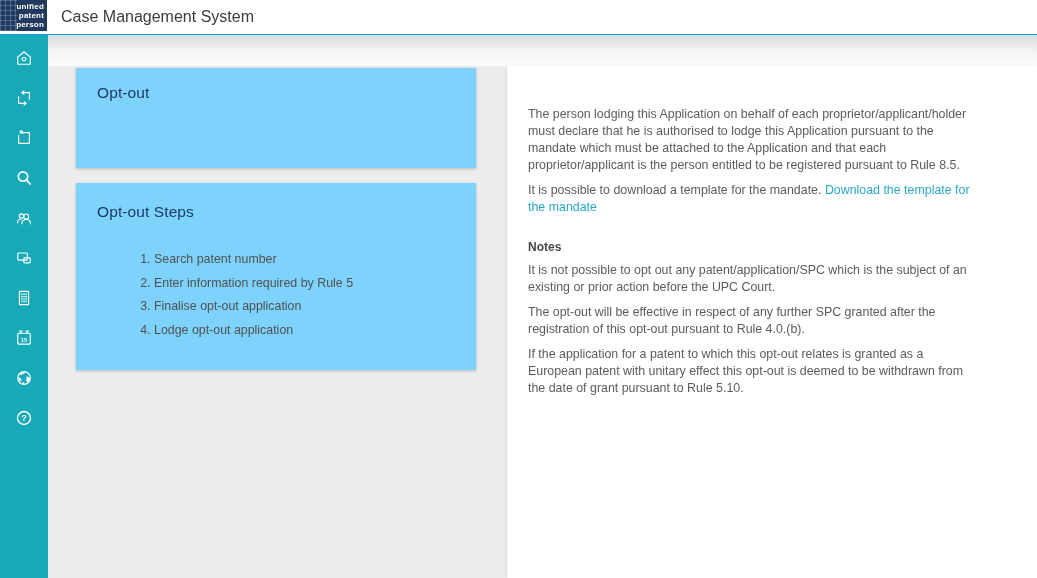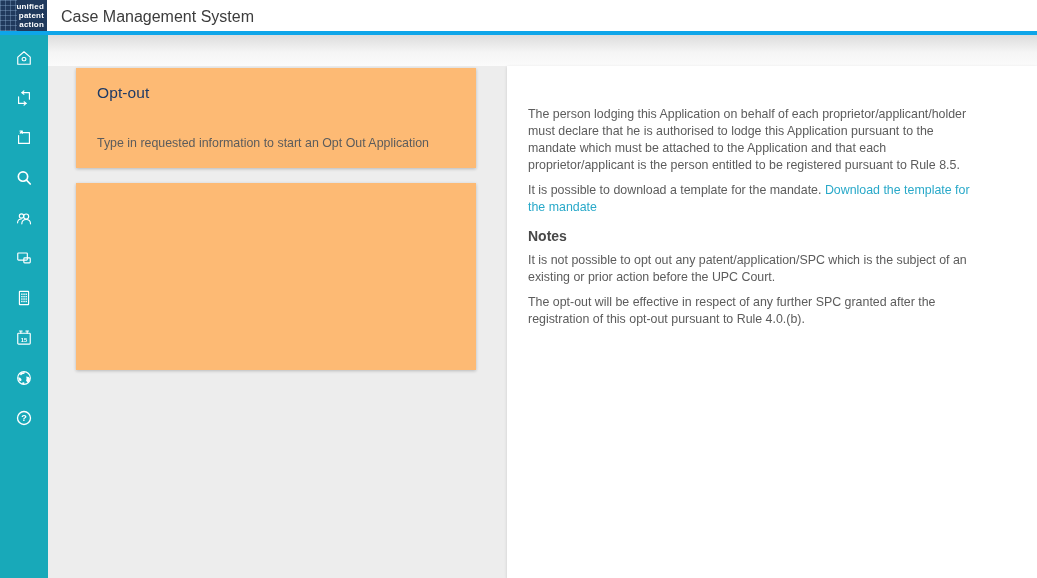--- a/index.html
+++ b/index.html
@@ -5,21 +5,21 @@
   * { margin:0; padding:0; box-sizing:border-box; }
   html,body { width:1037px; height:578px; }
   body {
     font-family:"Liberation Sans", sans-serif;
     position:relative; overflow:hidden; background:#fff;
   }
 
   
   .header {
     position:absolute; top:0; left:0; right:0; height:35px;
-    background:#fff; border-bottom:4px solid #0ea5e9; z-index:30;
+    background:#fff; border-bottom:1px solid #0ea5e9; z-index:30;
     display:flex; align-items:stretch;
   }
   .logo {
     width:47px; height:31px; background:#20395c; color:#fff;
     display:flex; flex-direction:column; justify-content:center; align-items:flex-end;
     padding-right:3px; position:relative; overflow:hidden; cursor:pointer;
   }
   .logo::before {
     content:""; position:absolute; left:0; top:0; bottom:0; width:17px;
     background-image:
@@ -51,21 +51,21 @@
     position:absolute; top:35px; left:48px; right:0; bottom:0;
     background:#ededed;
   }
   .main::before {
     content:""; position:absolute; top:0; left:0; right:0; height:31px;
     background:linear-gradient(180deg, #dcdcdc 0, #f5f5f5 55%, #fbfbfb 100%);
   }
 
   
   .card {
-    position:absolute; left:28px; width:400px; background:#fdba74;
+    position:absolute; left:28px; width:400px; background:#7dd3fc;
     box-shadow:0 1px 3px rgba(0,0,0,.22); padding:16px 21px;
   }
   .card-optout { top:33px; height:100px; }
   .card-steps  { top:148px; height:187px; padding-top:20px; }
   .card h2 {
     font-size:15.5px; font-weight:500; color:#1d3a66; letter-spacing:.1px;
   }
   .card-optout p {
     margin-top:33px; font-size:12.4px; color:#5c5c5c; line-height:16px;
   }
@@ -85,34 +85,34 @@
     font-size:15.5px; font-weight:500; color:#1d3a66; letter-spacing:.1px;
   }
   .panel .subtitle {
     margin-top:48px; font-size:15px; font-weight:400; color:#6d6d6d;
   }
   .panel p {
     margin-top:8px; font-size:12.4px; color:#5c5c5c; line-height:17px;
   }
   .panel p.first { margin-top:28px; }
   .panel .notes-heading {
-    margin-top:12px; font-size:14px; font-weight:bold; color:#484848;
+    margin-top:24px; font-size:12px; font-weight:bold; color:#484848;
   }
   .panel a {
     color:#29a9c9; text-decoration:none; cursor:pointer;
   }
 </style>
 </head>
 <body>
 
 <div class="header">
   <div class="logo">
     <span>unified</span>
     <span>patent</span>
-    <span>action</span>
+    <span>person</span>
   </div>
   <div class="app-title">Case Management System</div>
 </div>
 
 <div class="sidebar">
 
   <div class="sb-item">
     <svg class="icn" viewBox="0 0 24 24">
       <path d="M4.5 11 L12 4.5 L19.5 11 V19.5 H4.5 Z"></path>
       <rect x="9.8" y="11.4" width="4.4" height="3.9" rx="1.5"></rect>
@@ -204,36 +204,43 @@
       <text x="12" y="16" font-size="11" font-weight="bold" text-anchor="middle">?</text>
     </svg>
   </div>
 
 </div>
 
 <div class="main">
 
   <div class="card card-optout">
     <h2>Opt-out</h2>
-    <p>Type in requested information to start an Opt Out Application</p>
   </div>
 
   <div class="card card-steps">
+    <h2>Opt-out Steps</h2>
+    <ol>
+      <li>Search patent number</li>
+      <li>Enter information required by Rule 5</li>
+      <li>Finalise opt-out application</li>
+      <li>Lodge opt-out application</li>
+    </ol>
   </div>
 
   <div class="panel">
     <div class="panel-inner">
 
       <p class="first">The person lodging this Application on behalf of each proprietor/applicant/holder must declare that he is authorised to lodge this Application pursuant to the mandate which must be attached to the Application and that each proprietor/applicant is the person entitled to be registered pursuant to Rule 8.5.</p>
 
       <p>
         <span>It is possible to download a template for the mandate.</span>
         <a>Download the template for the mandate</a>
       </p>
 
       <div class="notes-heading">Notes</div>
 
       <p>It is not possible to opt out any patent/application/SPC which is the subject of an existing or prior action before the UPC Court.</p>
       <p>The opt-out will be effective in respect of any further SPC granted after the registration of this opt-out pursuant to Rule 4.0.(b).</p>
+      <p>If the application for a patent to which this opt-out relates is granted as a European patent with unitary effect this opt-out is deemed to be withdrawn from the date of grant pursuant to Rule 5.10.</p>
     </div>
   </div>
 
 </div>
 
 </body></html>

